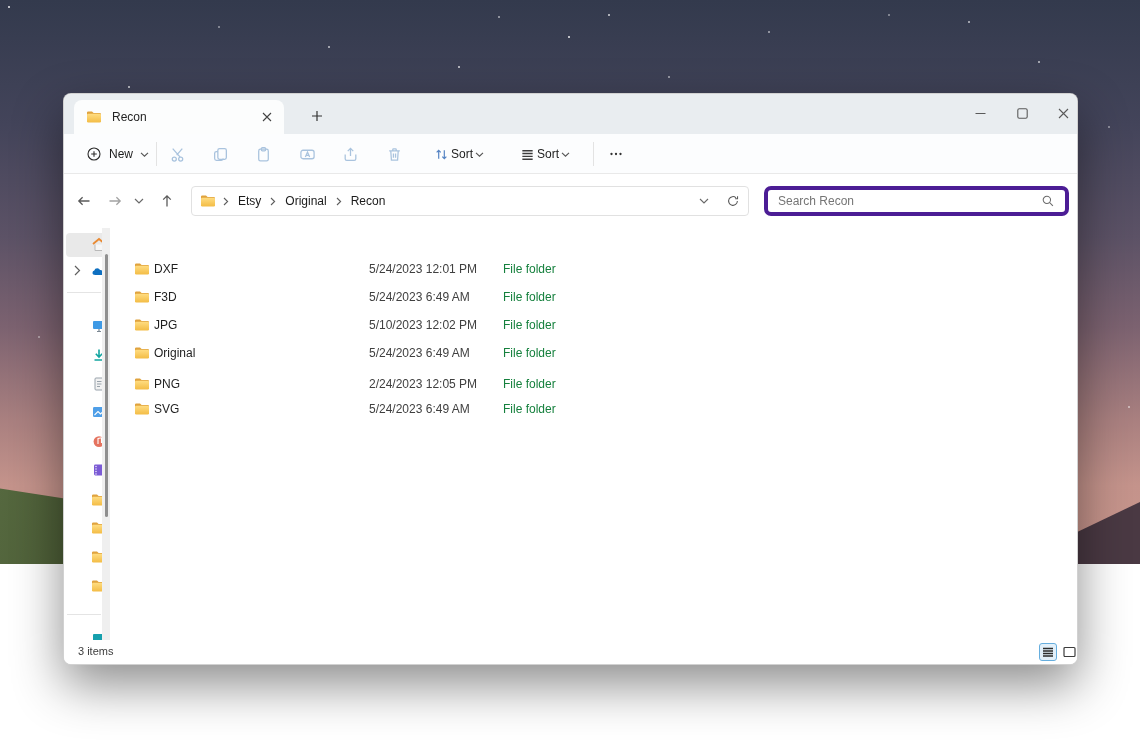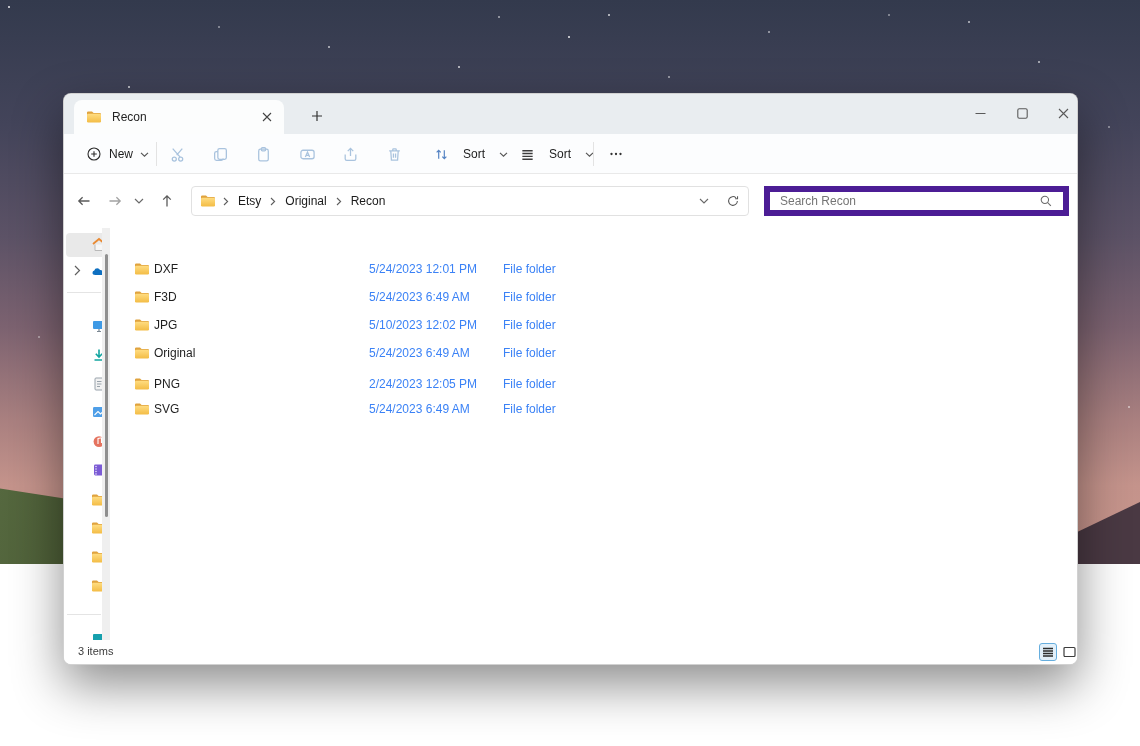--- a/index.html
+++ b/index.html
@@ -37,30 +37,30 @@
   .tab-close { width:18px; height:18px; display:flex; align-items:center; justify-content:center; border-radius:4px; color:#444; }
   .newtab { position:absolute; left:240px; top:10px; width:26px; height:24px; display:flex; align-items:center; justify-content:center; color:#333; border-radius:4px; }
   .wctrl { position:absolute; top:0; height:38px; width:44px; display:flex; align-items:center; justify-content:center; color:#5a5a5a; }
   .wctrl.min { left:894px; } .wctrl.max { left:936px; } .wctrl.close { left:977px; }
 
   
   .toolbar { position:absolute; top:40px; left:0; right:0; height:40px; background:#fcfdfe; border-bottom:1px solid #e9e9e9; }
   .tb-new { position:absolute; left:14px; top:6px; height:28px; display:flex; align-items:center; gap:7px; padding:0 8px; border-radius:4px; color:#1b1b1b; }
   .tb-div { position:absolute; top:8px; width:1px; height:24px; background:#e3e3e3; }
   .tb-ico { position:absolute; top:4px; width:34px; height:32px; display:flex; align-items:center; justify-content:center; border-radius:4px; color:#a9c3de; }
-  .tb-group { position:absolute; top:6px; height:28px; display:flex; align-items:center; gap:14px; padding:0 8px; border-radius:4px; color:#222; }
+  .tb-group { position:absolute; top:6px; height:28px; display:flex; align-items:center; gap:2px; padding:0 8px; border-radius:4px; color:#222; }
 
   
   .navrow { position:absolute; top:80px; left:0; right:0; height:54px; background:#fff; }
   .nav-btn { position:absolute; top:13px; width:28px; height:28px; display:flex; align-items:center; justify-content:center; border-radius:4px; }
   .addr { position:absolute; left:127px; top:12px; width:558px; height:30px; border:1px solid #e1e1e1; border-radius:4px;
     display:flex; align-items:center; padding:0 8px; gap:7px; background:#fff; }
   .crumb { color:#1b1b1b; padding:0 2px; }
   .addr-spacer { flex:1; }
-  .searchbox { position:absolute; left:700px; top:12px; width:305px; height:30px; border:6px solid #4c1d95; border-radius:0;
+  .searchbox { position:absolute; left:700px; top:12px; width:305px; height:30px; border:4px solid #4c1d95; border-radius:7px;
     display:flex; align-items:center; background:#fff; padding:0 10px; }
   .searchbox input { border:none; outline:none; flex:1; font-family:"Liberation Sans",sans-serif; font-size:12px; color:#333; background:transparent; }
   .searchbox input::placeholder { color:#757575; }
 
   
   .sidebar { position:absolute; left:0; top:134px; width:47px; height:414px; overflow:hidden; }
   .sb-item { position:absolute; left:2px; width:42px; height:24px; border-radius:4px; }
   .sb-item.selected { background:#e9e9e9; }
   .sb-ic { position:absolute; left:25px; top:4px; width:16px; height:16px; }
   .sb-chev { position:absolute; left:8px; top:5px; color:#5f5f5f; }
@@ -70,22 +70,22 @@
 
   
   .filearea { position:absolute; left:47px; top:134px; right:0; height:414px; background:#fff; }
   .cols-header { position:absolute; top:1px; left:0; right:0; height:26px; color:#53575c; }
   .col-label { position:absolute; top:6px; }
   .col-sep { position:absolute; top:4px; width:1px; height:18px; background:#ececec; }
   .sort-caret { position:absolute; left:134px; top:-4px; color:#6a6a6a; }
   .frow { position:absolute; left:0; right:6px; height:28px; border-radius:4px; }
   .frow .fico { position:absolute; left:23px; top:6px; }
   .fname { position:absolute; left:43px; top:7px; color:#1f1f1f; }
-  .fdate { position:absolute; left:258px; top:7px; color:#3b82f6; }
-  .ftype { position:absolute; left:392px; top:7px; color:#3b82f6; }
+  .fdate { position:absolute; left:258px; top:7px; color:#404040; }
+  .ftype { position:absolute; left:392px; top:7px; color:#15803d; }
   .fsize { position:absolute; left:500px; top:7px; color:#616161; }
 
   
   .statusbar { position:absolute; left:0; right:0; bottom:0; height:24px; background:#fff; }
   .status-count { position:absolute; left:14px; top:5px; font-size:11px; color:#3c3c3c; }
   .vtoggle { position:absolute; top:3px; width:18px; height:18px; display:flex; align-items:center; justify-content:center; border-radius:3px; border:1px solid transparent; }
   .vtoggle.details { left:975px; background:#e2f0fa; border-color:#66aede; color:#2b2b2b; }
   .vtoggle.content { left:996px; color:#3c3c3c; }
 
   svg { display:block; }

